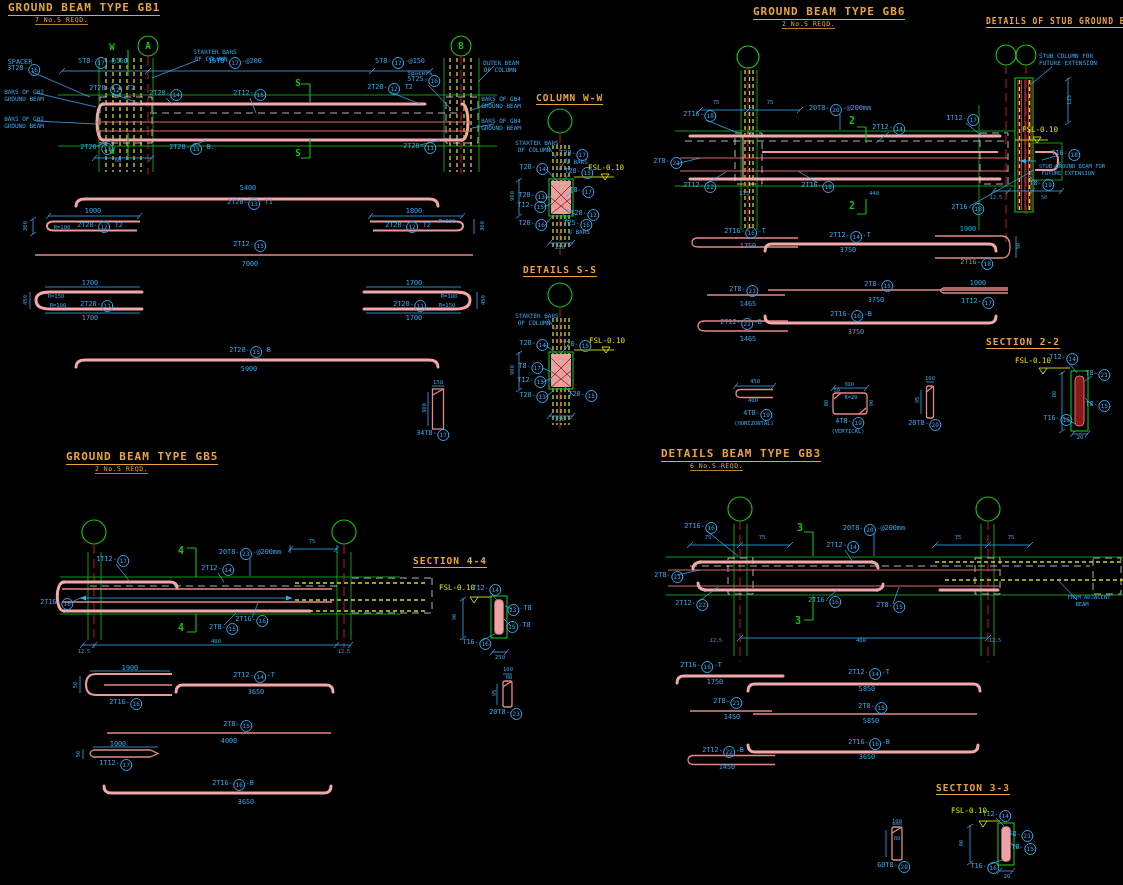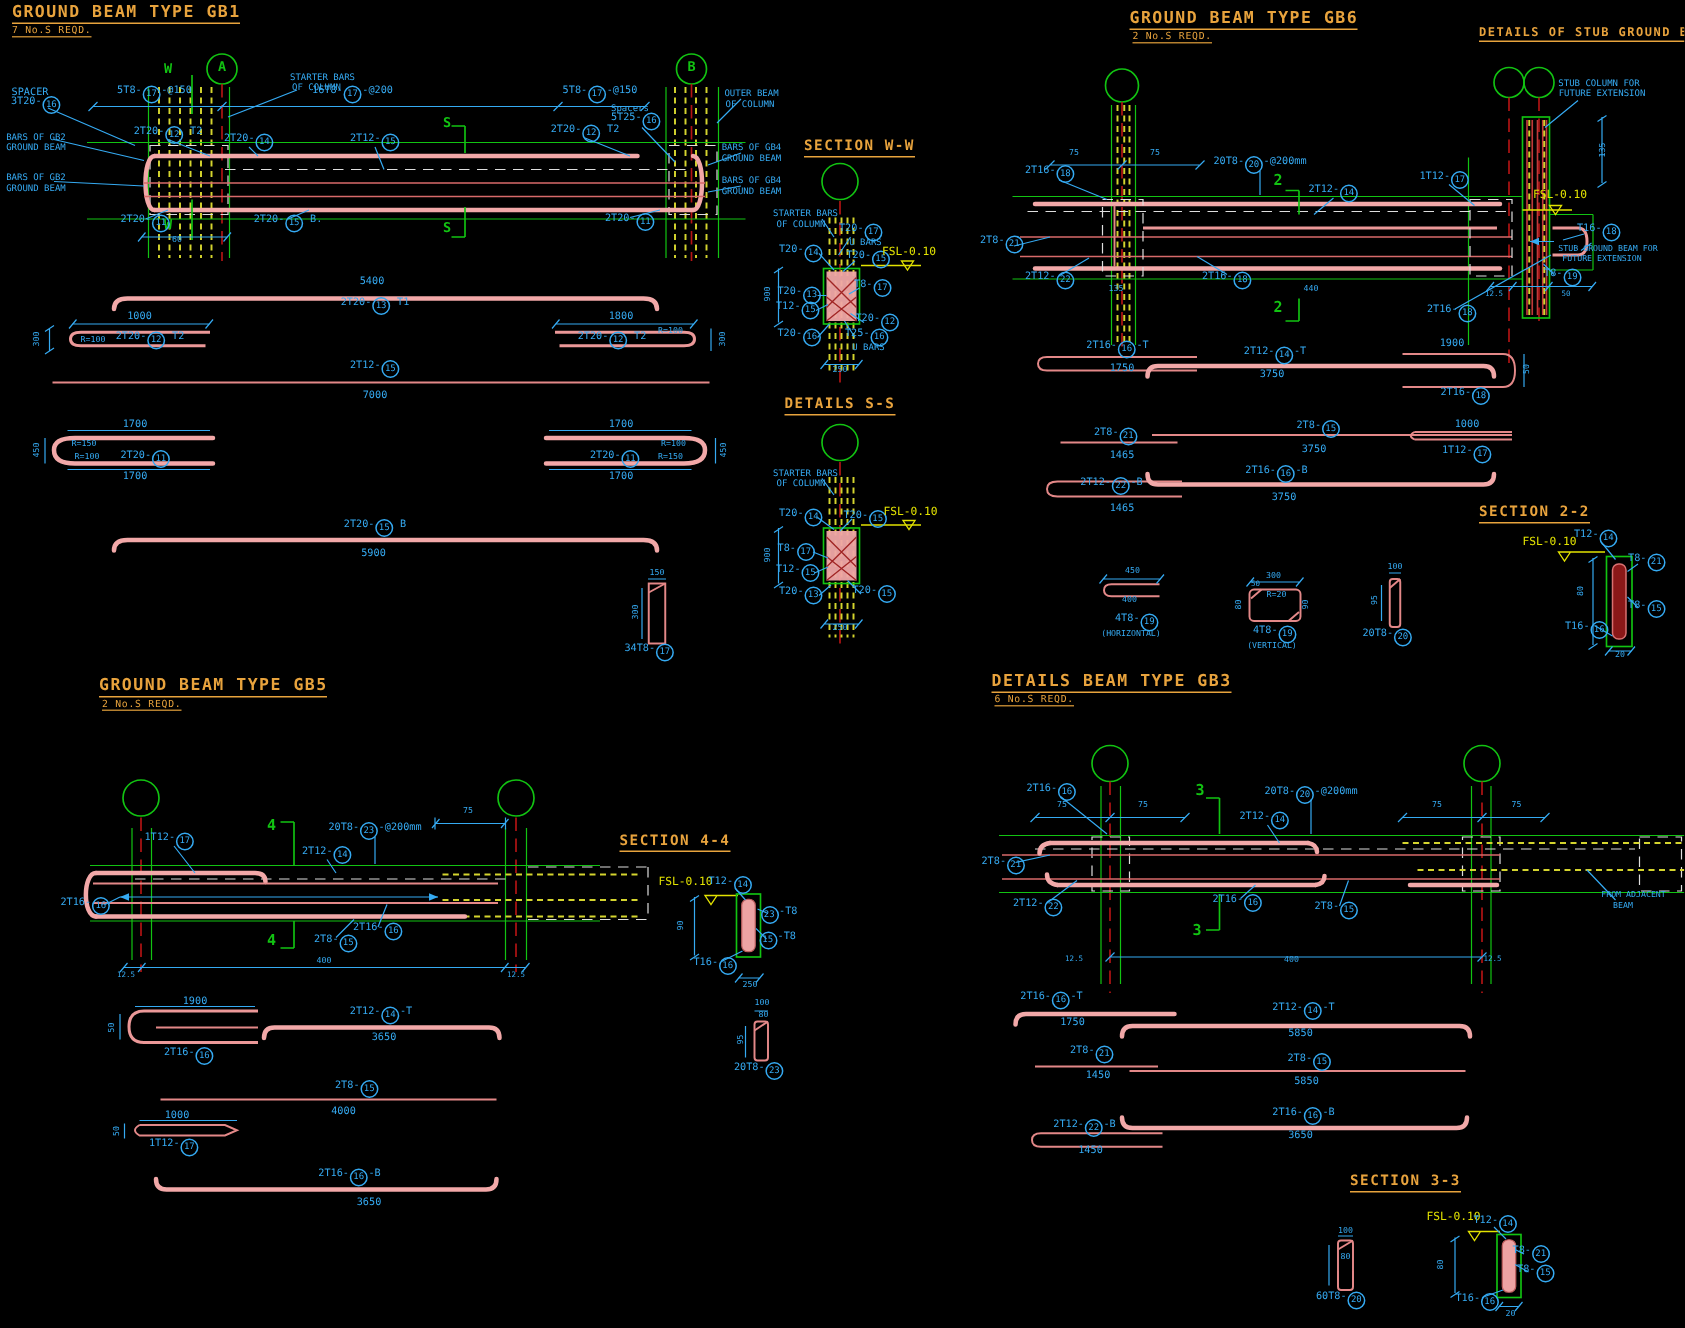--- a/index.html
+++ b/index.html
@@ -20,21 +20,21 @@
   .c{stroke:#35aaf2;stroke-width:.8;fill:none}
   .yl{stroke:#e2e200;stroke-width:.9;fill:none}
   .hat{stroke:#a02424;stroke-width:.9;fill:none}
   
   .hd{position:absolute;color:#e8a33d;font-weight:bold;letter-spacing:1px;white-space:nowrap;
       border-bottom:1.5px solid #c9insert;}
   .t1{font-size:11px;border-bottom:1.5px solid #e8a33d;padding-bottom:1px;}
   .t2{font-size:9.5px;border-bottom:1.2px solid #e8a33d;padding-bottom:1px;}
   .t3{font-size:8px;border-bottom:1px solid #e8a33d;padding-bottom:1px;}
   .sub{position:absolute;color:#e8a33d;font-size:6.5px;letter-spacing:.5px;white-space:nowrap;
-       border-bottom:.8px solid #b5802f;}
+       border-bottom:.8px solid #b5802f;margin-left:27px;}
   .lbl{position:absolute;transform:translate(-50%,-50%);font-size:6.8px;line-height:1;
        white-space:nowrap;z-index:3;}
   .cy{color:#35aaf2}.gr{color:#12c312}.ye{color:#e2e200}
   .b{font-weight:bold}
   .circ{display:inline-block;width:10px;height:10px;line-height:10px;border:1px solid currentColor;
         border-radius:50%;font-size:6px;text-align:center;vertical-align:-2px;margin:0 .5px;}
 </style>
 </head>
 <body>
 
@@ -278,25 +278,25 @@
   <div class="sub" style="left:755px;top:20px">2 No.S REQD.</div>
 
   <div class="hd t3" style="left:986px;top:17px">DETAILS OF STUB GROUND BEAMS</div>
 
   <div class="hd t1" style="left:66px;top:450px">GROUND BEAM TYPE GB5</div>
   <div class="sub" style="left:68px;top:465px">2 No.S REQD.</div>
 
   <div class="hd t1" style="left:661px;top:447px">DETAILS BEAM TYPE GB3</div>
   <div class="sub" style="left:663px;top:462px">6 No.S REQD.</div>
 
-  <div class="hd t2" style="left:536px;top:92px">SECTION W-W</div>
+  <div class="hd t2" style="left:536px;top:92px">COLUMN W-W</div>
   <div class="hd t2" style="left:523px;top:264px">DETAILS S-S</div>
   <div class="hd t2" style="left:986px;top:336px">SECTION 2-2</div>
   <div class="hd t2" style="left:413px;top:555px">SECTION 4-4</div>
-  <div class="hd t2" style="left:900px;top:782px">SECTION 3-3</div>
+  <div class="hd t2" style="left:936px;top:782px">SECTION 3-3</div>
 
   <div id="labels">
       <span class="lbl gr b" style="left: 148px; top: 46px; font-size: 9px;">A</span>
       <span class="lbl gr b" style="left: 461px; top: 46px; font-size: 9px;">B</span>
       <span class="lbl gr b" style="left: 112px; top: 47px; font-size: 9px;">W</span>
       <span class="lbl gr b" style="left: 112px; top: 151px; font-size: 9px;">W</span>
       <span class="lbl gr b" style="left: 298px; top: 83px; font-size: 9px;">S</span>
       <span class="lbl gr b" style="left: 298px; top: 153px; font-size: 9px;">S</span>
       <span class="lbl cy" style="left: 20px; top: 62px;">SPACER</span>
       <span class="lbl cy" style="left: 24px; top: 70px;">3T20-<span class="circ">16</span></span>

